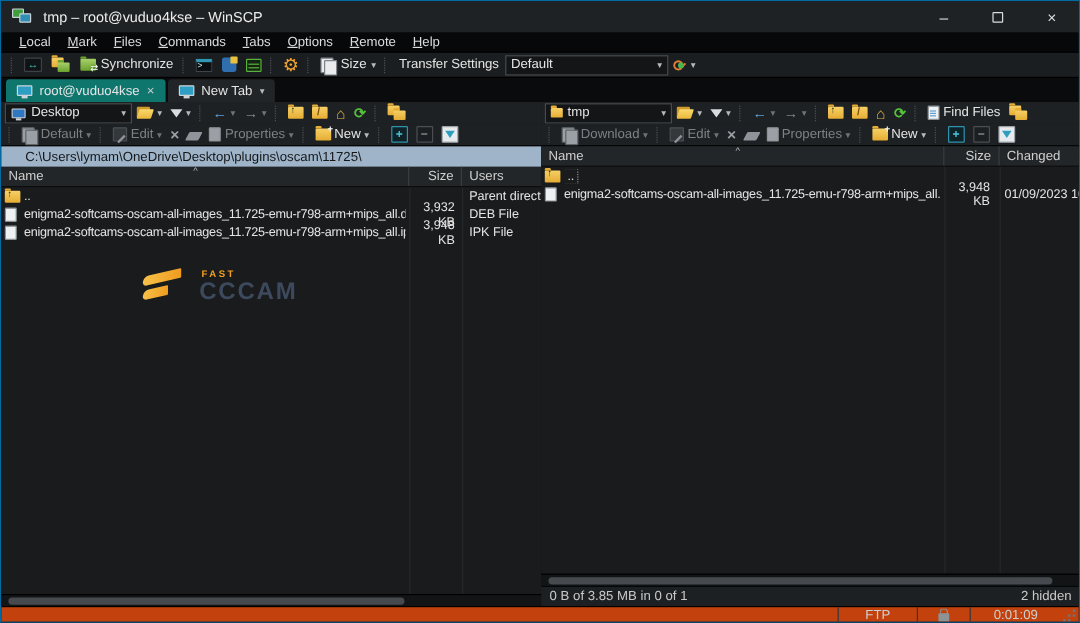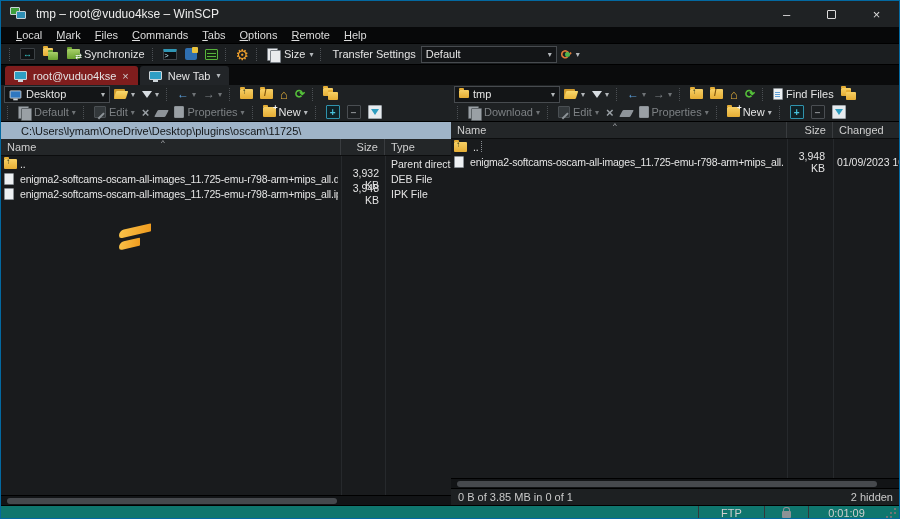--- a/index.html
+++ b/index.html
@@ -50,21 +50,21 @@
   .papers::before, .papers::after { content:""; position:absolute; width:9px; height:11px; background:#e9ebed; border:1px solid #7c8288; border-radius:1px; }
   .papers::before { left:0; top:0; } .papers::after { left:3px; top:2px; }
   .papers.gray::before, .papers.gray::after { background:#9aa0a5; border-color:#5e6periphery468; border-color:#5e6468; }
   .combo { height:17px; background:#131517; border:1px solid #474b4f; display:flex; align-items:center; gap:4px; padding:0 4px; }
   .combo .caret { margin-left:auto; }
   .ic-sync2 { color:#e07b39; font-size:13px; font-weight:bold; position:relative; line-height:1; }
   .ic-sync2::after { content:""; position:absolute; left:4px; top:4px; width:5px; height:5px; background:#4db34d; border-radius:50%; }
 
   
   .tabbar { height:20px; background:#0a0b0c; display:flex; align-items:flex-end; padding-left:4px; gap:2px; }
-  .tab { height:19px; display:flex; align-items:center; gap:6px; padding:0 9px; background:#7f1d1d; border-radius:3px 3px 0 0; }
+  .tab { height:19px; display:flex; align-items:center; gap:6px; padding:0 9px; background:#0f766e; border-radius:3px 3px 0 0; }
   .tab.inactive { background:#222528; }
   .mon { width:13px; height:9px; background:#2f9ec4; border:1px solid #cdd4d9; border-radius:1px; position:relative; }
   .mon::after { content:""; position:absolute; left:3px; bottom:-3px; width:5px; height:2px; background:#cdd4d9; }
   .mon.blue { background:#2f77c0; }
   .tab-close { color:#cfcfcf; font-size:11px; }
 
   
   .main { display:flex; height:420px; }
   .panel { display:flex; flex-direction:column; background:#191b1d; }
   .panel.left { width:450px; } .panel.right { width:449px; }
@@ -129,21 +129,21 @@
   
   .watermark { position:absolute; left:116px; top:64px; display:flex; align-items:center; gap:9px; }
   .wm-f { position:relative; width:40px; height:36px; }
   .wm-f .b1 { position:absolute; left:2px; top:7px; width:32px; height:8px; background:linear-gradient(100deg,#f8c24a,#ef9b1e); transform:skewY(-13deg); border-radius:6px 1px 1px 4px; }
   .wm-f .b2 { position:absolute; left:2px; top:20px; width:21px; height:8px; background:linear-gradient(100deg,#f8c24a,#ef9b1e); transform:skewY(-13deg); border-radius:6px 1px 1px 4px; }
   .wm-txt { display:flex; flex-direction:column; }
   .wm-fast { font-size:8px; font-weight:bold; color:#f2a121; letter-spacing:2px; margin-left:2px; }
   .wm-cccam { font-size:20px; font-weight:bold; color:#3d4a5e; letter-spacing:1.5px; line-height:1; }
 
   
-  .statusbar { height:15px; background:#0f766e; border-top:1px solid #000; display:flex; align-items:stretch; color:#cfcfcf; }
+  .statusbar { height:15px; background:#c2410c; border-top:1px solid #000; display:flex; align-items:stretch; color:#cfcfcf; }
   .sb-fill { flex:1; }
   .sb-cell { border-left:1px solid #34383b; display:flex; align-items:center; justify-content:center; }
   .sb-ftp { width:66px; } .sb-lock { width:44px; } .sb-time { width:76px; }
   .lock { width:9px; height:7px; background:#8d9296; border-radius:1px; position:relative; margin-top:3px; }
   .lock::before { content:""; position:absolute; top:-4px; left:1px; width:5px; height:4px; border:1.5px solid #8d9296; border-bottom:none; border-radius:3px 3px 0 0; }
   .sb-grip { width:15px; position:relative; border-left:none; }
   .sb-grip::before { content:""; position:absolute; right:3px; bottom:2px; width:2px; height:2px; background:transparent;
     box-shadow:0 0 0 1px transparent, -8px 0 0 #6f7478, -4px -4px 0 #6f7478, 0 -8px 0 #6f7478, -4px 0 0 #6f7478, 0 -4px 0 #6f7478, 0 0 0 #6f7478; }
 </style>
 </head>
@@ -336,21 +336,21 @@
             </span>
           </div>
       </div>
 
       <div class="pathbar lft">C:\Users\lymam\OneDrive\Desktop\plugins\oscam\11725\</div>
 
       <div class="headers">
         <span class="sortmark" style="left:160px">^</span>
         <div class="hc" style="width:340px">Name</div>
         <div class="hc num" style="width:44px">Size</div>
-        <div class="hc">Type</div>
+        <div class="hc">Users</div>
       </div>
 
       <div class="rows">
         <div class="coln" style="left:340px"></div>
         <div class="coln" style="left:384px"></div>
 
         <div class="frow">
           <span class="fr-icon">
               <span class="fold fold-up">
                 <i>↑</i>
@@ -375,20 +375,24 @@
           <span class="fr-name">enigma2-softcams-oscam-all-images_11.725-emu-r798-arm+mips_all.ipk</span>
           <span class="fr-size">3,948 KB</span>
           <span class="fr-last">IPK File</span>
         </div>
 
         <div class="watermark">
           <span class="wm-f">
               <span class="b1"></span>
               <span class="b2"></span>
             </span>
+          <span class="wm-txt">
+            <span class="wm-fast">FAST</span>
+            <span class="wm-cccam">CCCAM</span>
+          </span>
         </div>
       </div>
 
       <div class="hscroll">
         <div class="hthumb" style="left:6px;width:330px"></div>
       </div>
 
     </div>
 
     <div class="splitter"></div>

